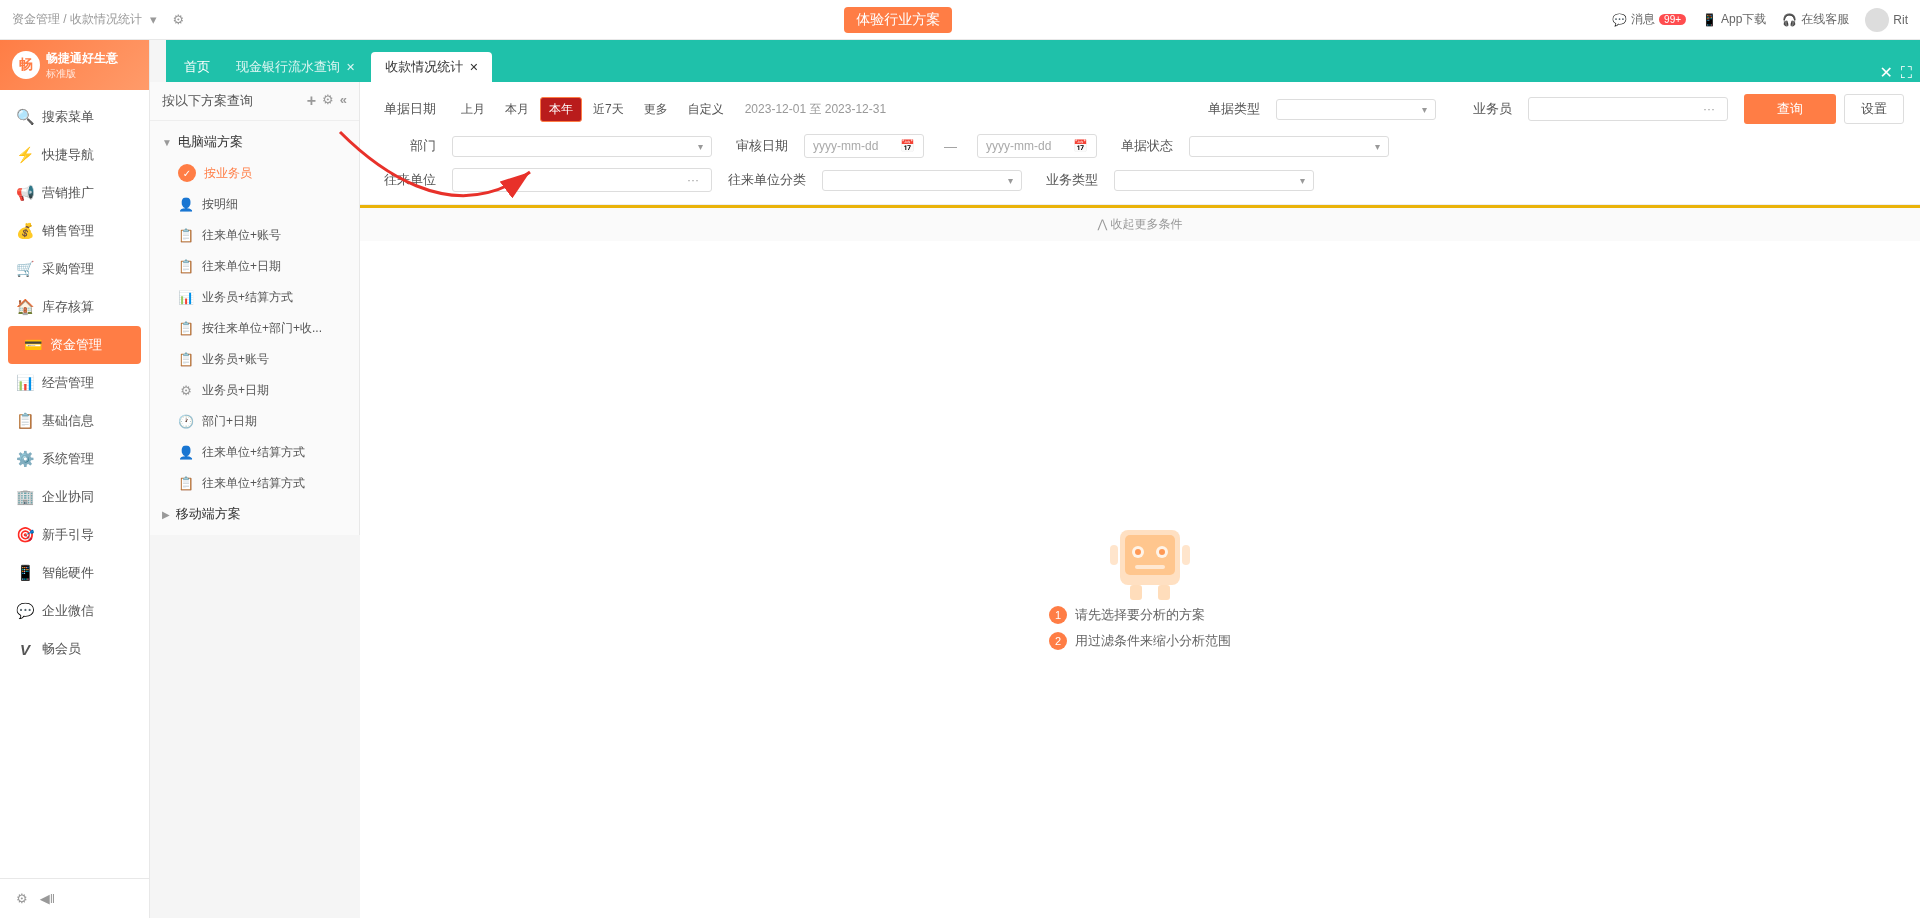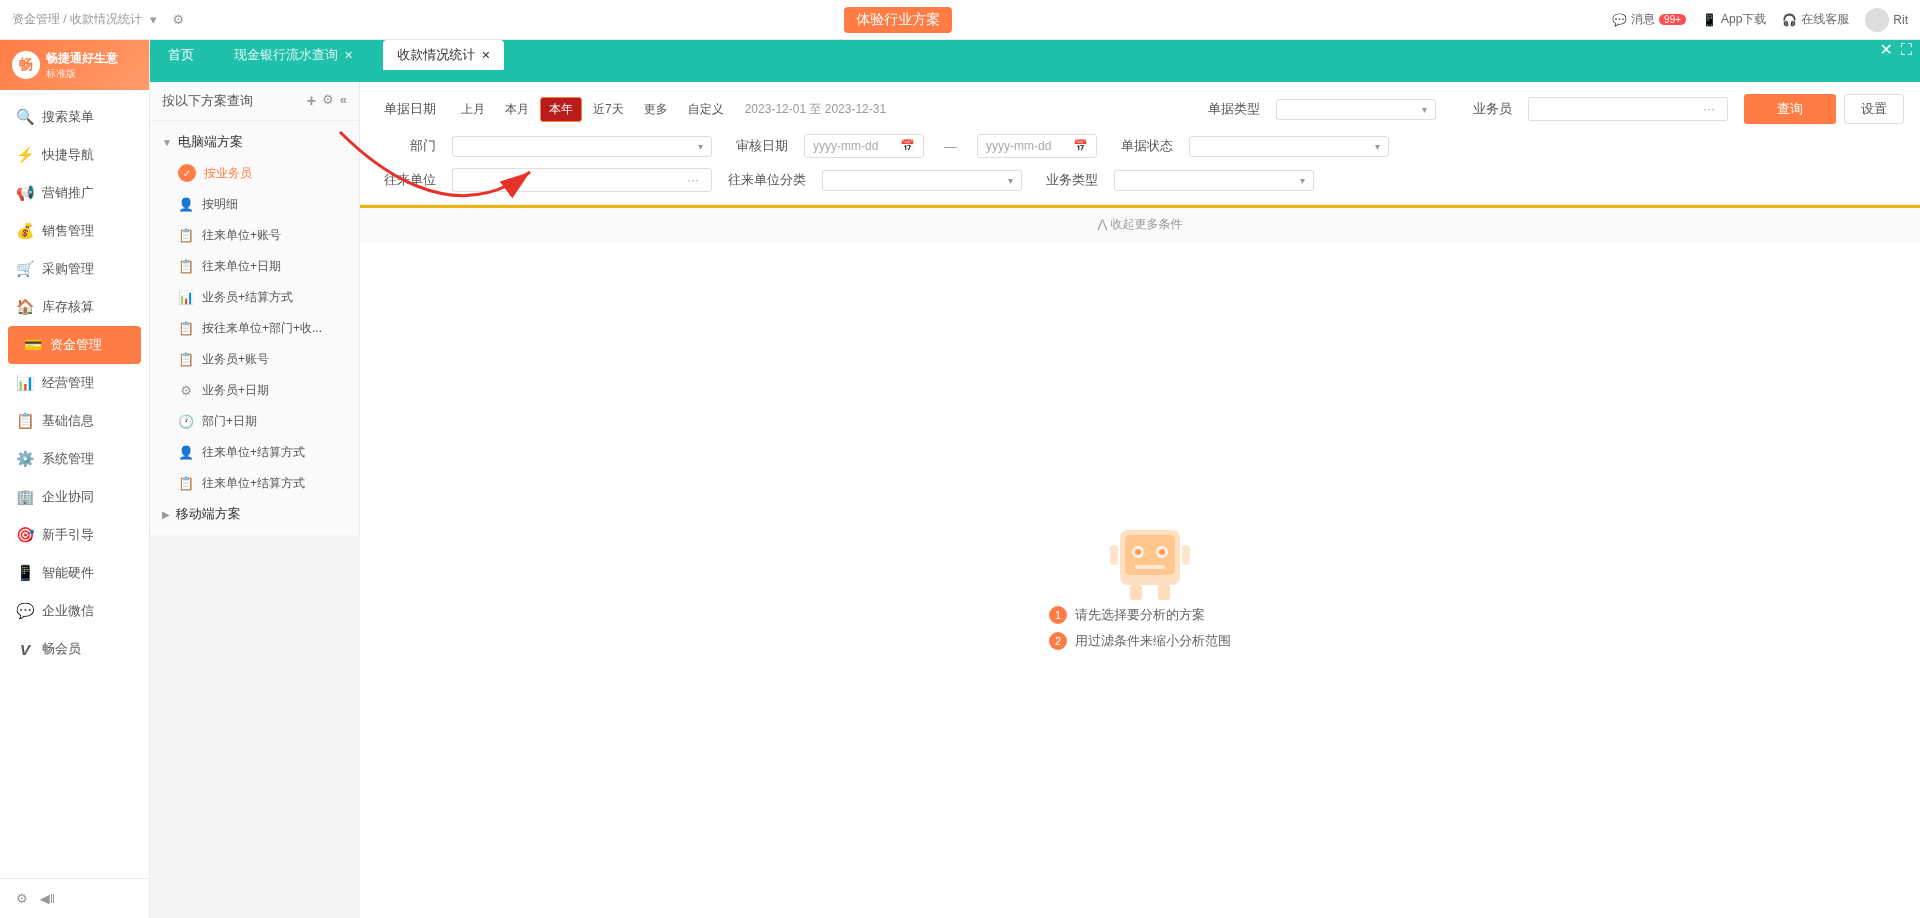--- a/index.html
+++ b/index.html
@@ -77,24 +77,25 @@
     }
 
     
     .main-content { flex: 1; display: flex; flex-direction: column; overflow: hidden; }
 
     
     .tab-bar {
       height: 42px;
       background: #1fc1aa;
       display: flex;
-      align-items: flex-start;
+      align-items: flex-end;
       padding: 0 8px;
-      gap: 16px;
+      gap: 2px;
       flex-shrink: 0;
+      margin-left: 16px;
     }
     .tab {
       display: flex; align-items: center; gap: 6px;
       padding: 6px 14px;
       border-radius: 4px 4px 0 0;
       font-size: 13px;
       cursor: pointer;
       color: rgba(255,255,255,0.85);
     }
     .tab.active { background: #fff; color: #333; }

